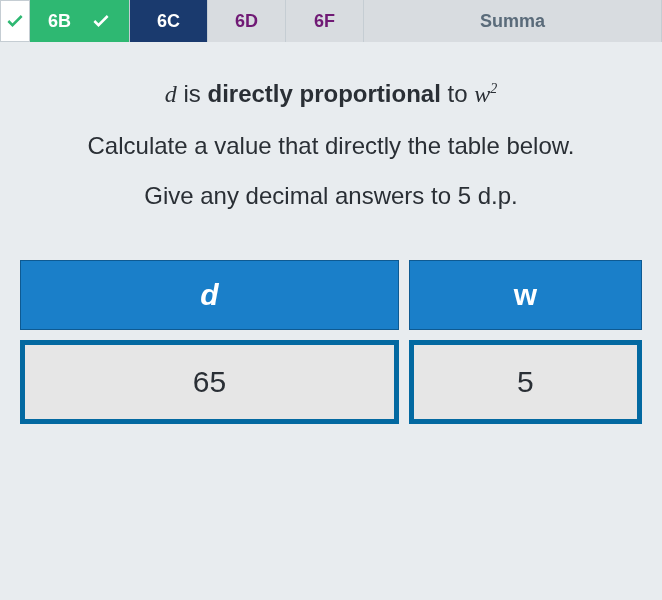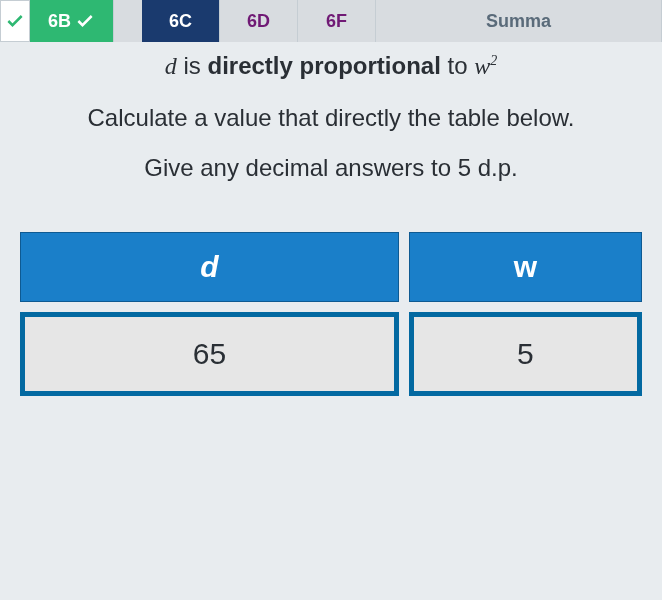--- a/index.html
+++ b/index.html
@@ -31,43 +31,43 @@
     .tab-check-left {
       width: 30px;
       min-width: 30px;
       padding: 0;
       background: #fff;
       border: 1px solid #c5cdd3;
     }
     .tab-green {
       background: #2eb872;
       color: #fff;
-      gap: 4px;
+      gap: 20px;
     }
     .tab-blue {
       background: #1a3a6e;
       color: #fff;
-      margin-left: 28px;
     }
     .tab-summary {
       background: #d8dce0;
       color: #5a6b7a;
       flex: 1;
     }
     .check-svg { width: 20px; height: 20px; }
     .content {
       padding: 10px 18px 0 18px;
       text-align: center;
       color: #2a2f35;
     }
     .line1 {
       font-size: 24px;
       margin-bottom: 24px;
       color: #2a2f35;
       font-weight: 400;
+      margin-top: 28px;
     }
     .line1 .ital { font-style: italic; font-family: 'Times New Roman', serif; }
     .line1 .bold { font-weight: 700; }
     .line1 .super { font-style: italic; font-family: 'Times New Roman', serif; position: relative; }
     .line1 .super sup { font-size: 14px; vertical-align: super; }
     .line2 { font-size: 24px; margin-bottom: 22px; }
     .line3 { font-size: 24px; margin-bottom: 40px; }
     .table-wrap {
       padding: 0 10px;
     }

